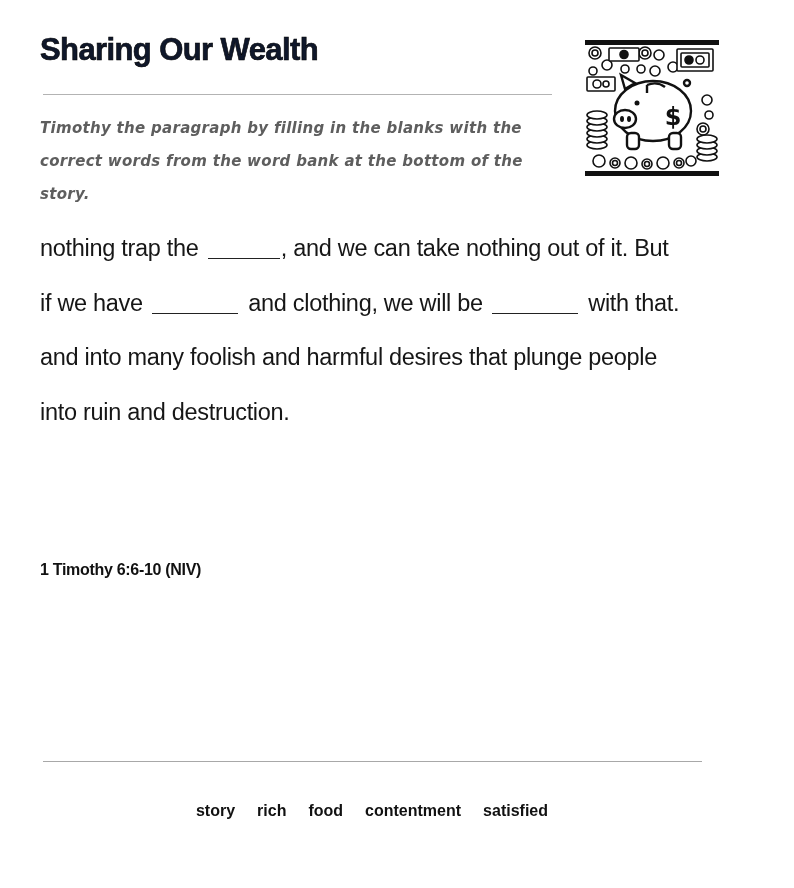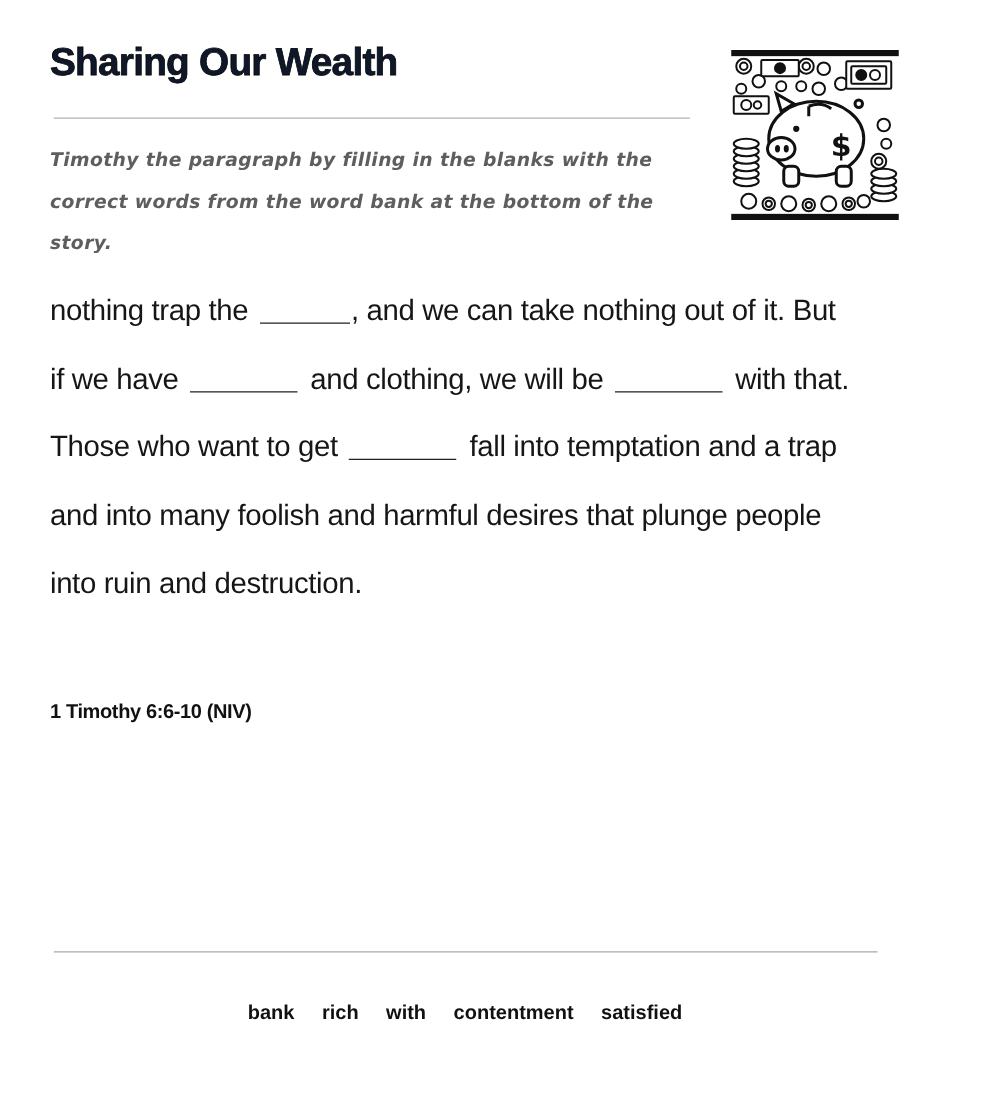--- a/index.html
+++ b/index.html
@@ -210,30 +210,27 @@
   </svg>
 </div>
 
 <div class="passage">
   <span class="line">
     <span>nothing trap the </span><span class="blank short"></span><span>, and we can take nothing out of it. But</span>
   </span>
   <span class="line">
     <span>if we have </span><span class="blank"></span><span> and clothing, we will be </span><span class="blank"></span><span> with that.</span>
   </span>
-  <span class="line">
-    <span>Those who want to get </span><span class="blank"></span><span> fall into temptation and a trap</span>
-  </span>
   <span class="line">and into many foolish and harmful desires that plunge people</span>
   <span class="line">into ruin and destruction.</span>
 </div>
 
 <div class="reference">1 Timothy 6:6-10 (NIV)</div>
 
 <div class="bank-rule"></div>
 
 <div class="word-bank">
-  <span class="word">bank</span>
+  <span class="word">story</span>
   <span class="word">rich</span>
-  <span class="word">with</span>
+  <span class="word">food</span>
   <span class="word">contentment</span>
   <span class="word">satisfied</span>
 </div>
 
 </body></html>

